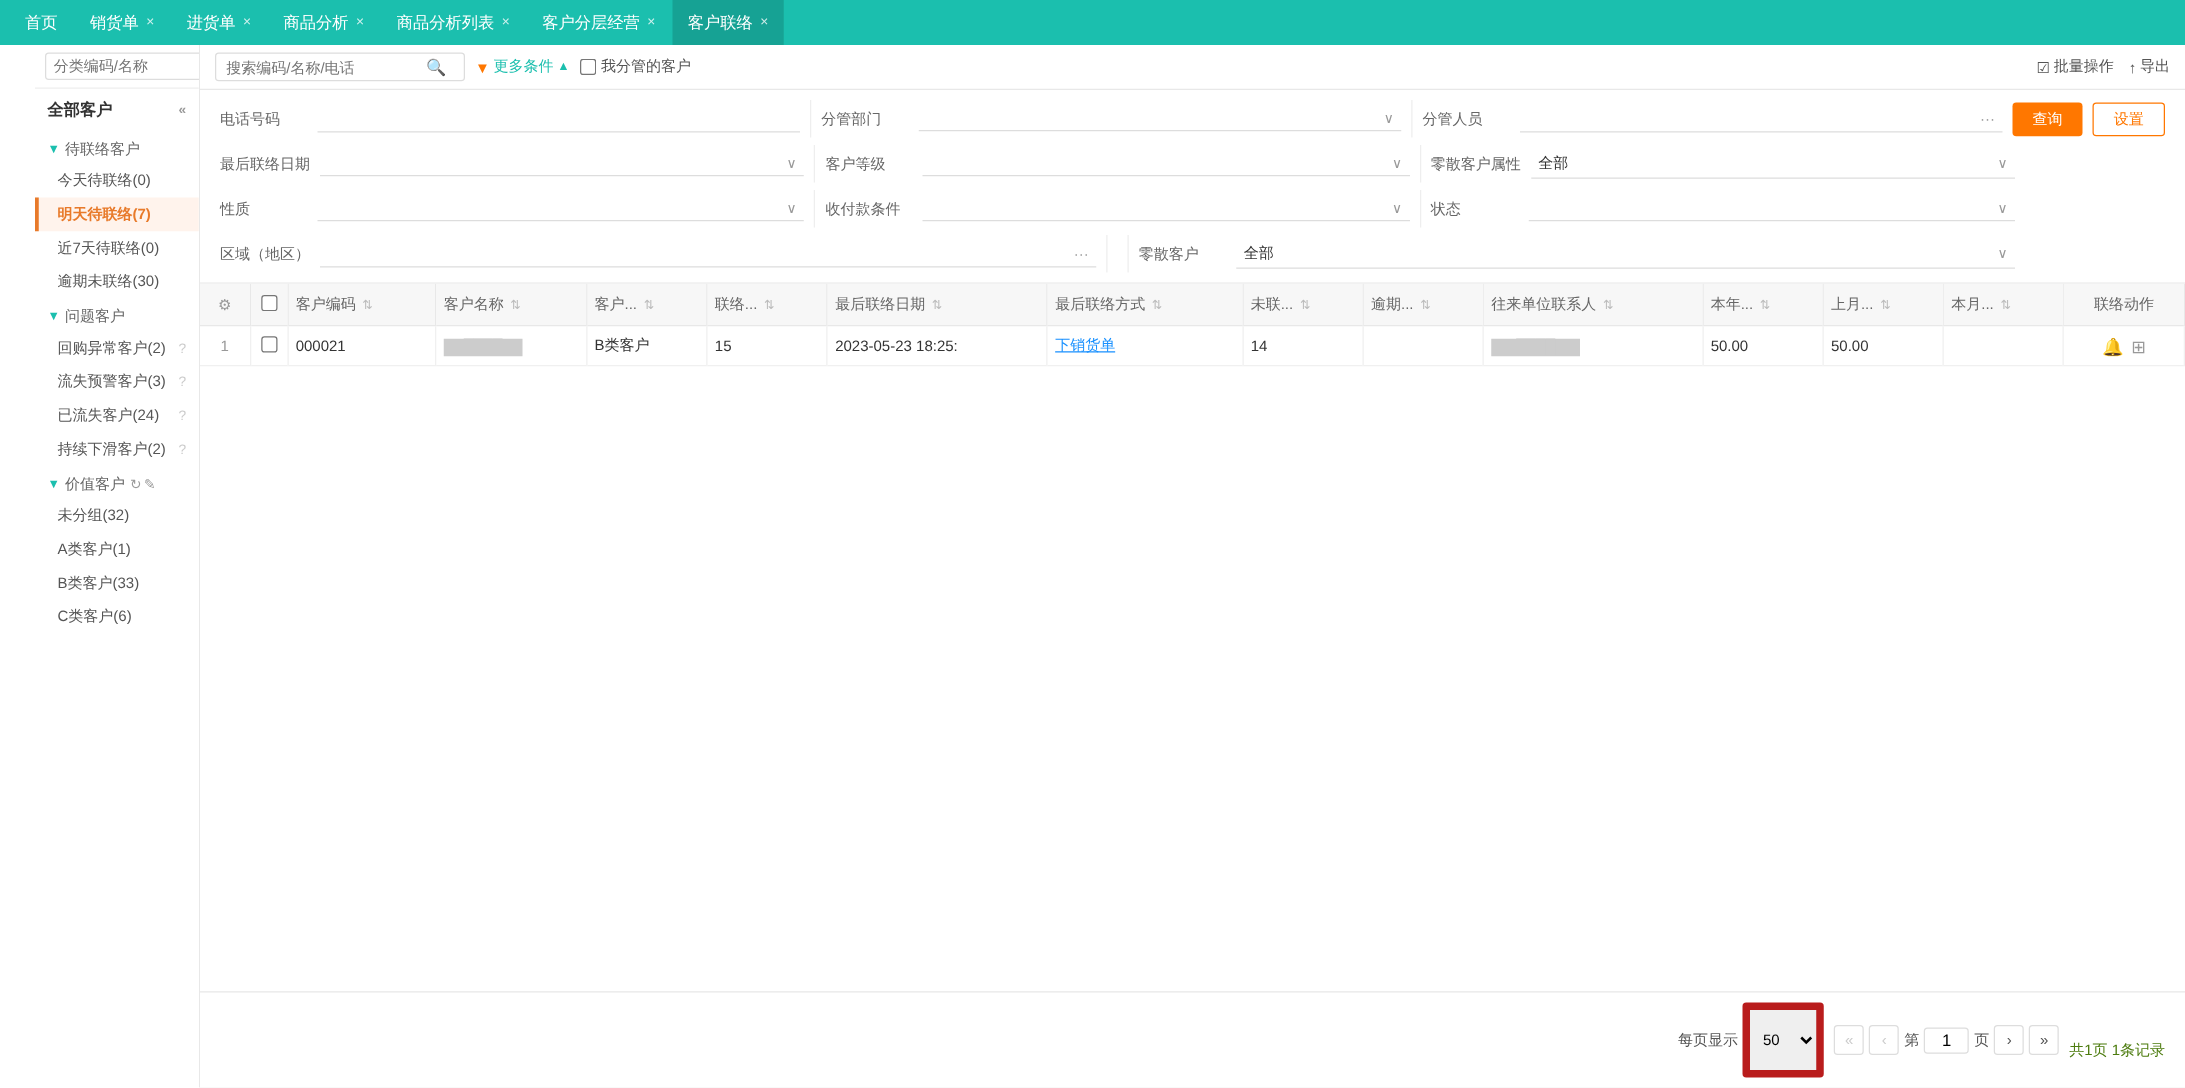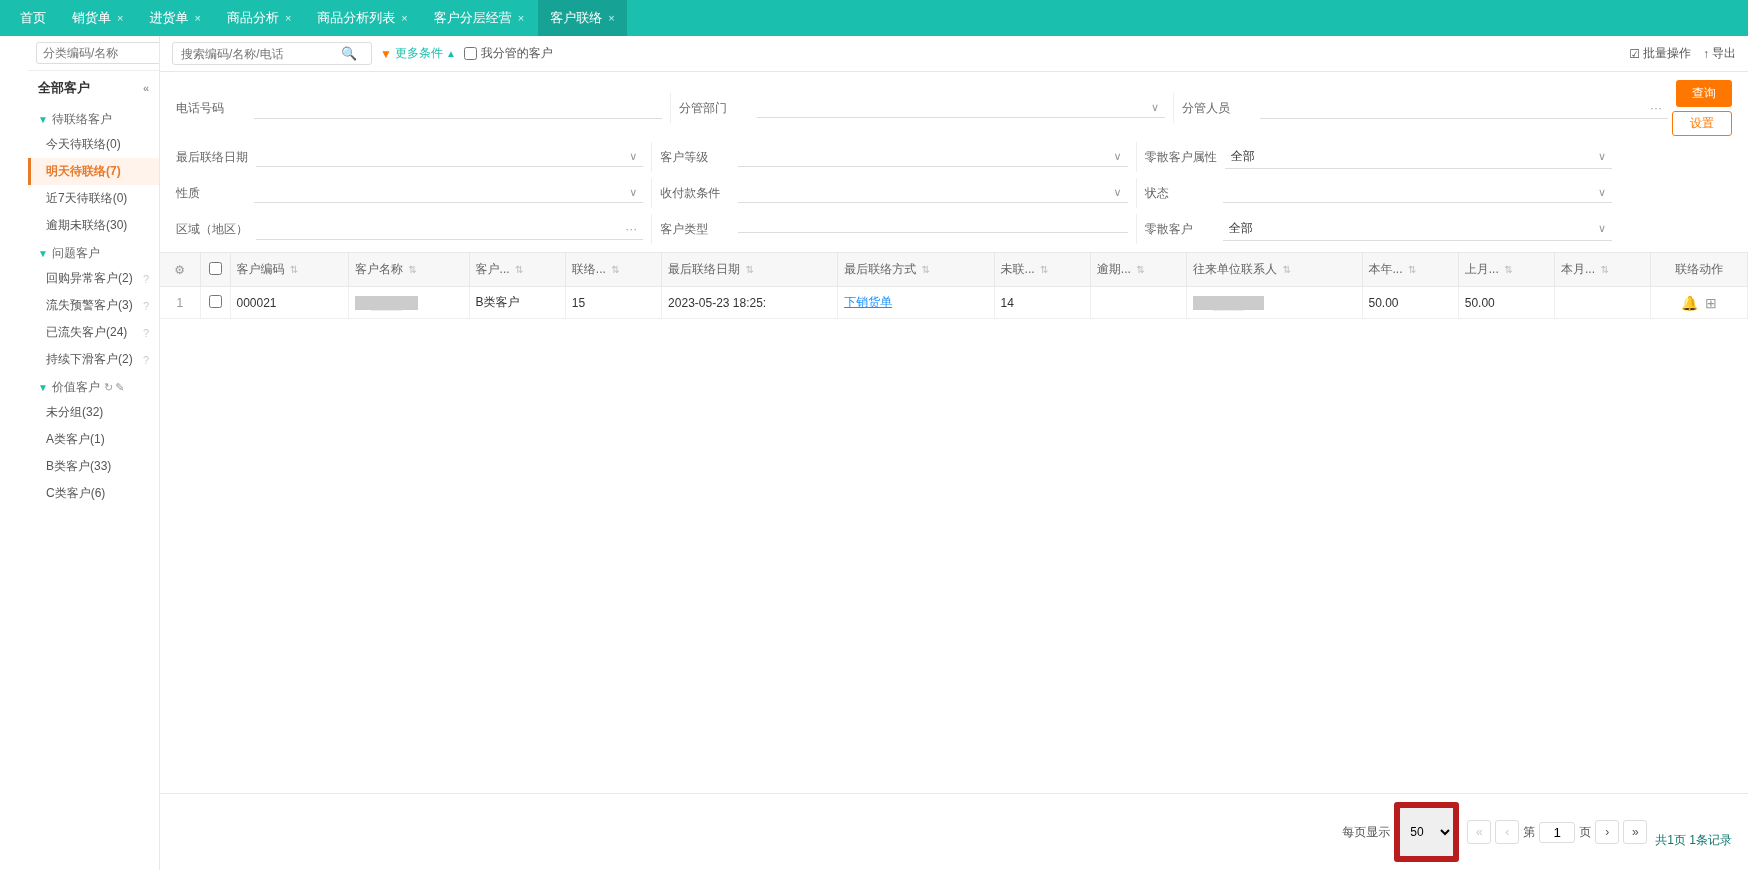--- a/index.html
+++ b/index.html
@@ -80,21 +80,21 @@
     .settings-col { width: 32px; text-align: center; color: #999; cursor: pointer; }
 
     
     .pagination { display: flex; align-items: center; justify-content: flex-end; padding: 8px 16px; background: #fff; border-top: 1px solid #e8e8e8; gap: 8px; font-size: 12px; color: #555; }
     .pagination-select { display: flex; align-items: center; gap: 4px; }
     .pagination-select select { border: 6px solid #b91c1c; border-radius: 3px; padding: 16px 6px; font-size: 12px; }
     .page-btns { display: flex; align-items: center; gap: 4px; }
     .page-btn { width: 24px; height: 24px; display: flex; align-items: center; justify-content: center; border: 1px solid #ddd; border-radius: 3px; cursor: pointer; color: #555; }
     .page-btn.disabled { color: #ccc; cursor: not-allowed; }
     .page-input { width: 36px; text-align: center; border: 1px solid #ddd; border-radius: 3px; padding: 2px; }
-    .total-text { color: #0f766e; margin-top: 17px; }
+    .total-text { color: #4d7c0f; margin-top: 17px; }
 
     
     ::-webkit-scrollbar { width: 6px; height: 6px; }
     ::-webkit-scrollbar-thumb { background: #ccc; border-radius: 3px; }
     ::-webkit-scrollbar-track { background: #f5f5f5; }
   </style>
 </head>
 <body>
 
 <div class="top-nav">
@@ -240,21 +240,21 @@
           </div>
         </div>
         <div class="filter-divider"></div>
         <div class="filter-field">
           <span class="filter-label">分管人员</span>
           <div class="filter-select">
             <span class="filter-select-text"></span>
             <span class="filter-dots">···</span>
           </div>
         </div>
-        <div style="margin-left:auto;display:flex;flex-direction:column;gap:4px;">
+        <div style="margin-left:auto;display:flex;flex-direction:row;gap:4px;">
           <button class="query-btn">查询</button>
           <button class="settings-btn">设置</button>
         </div>
       </div>
 
       <div class="filter-row">
         <div class="filter-field">
           <span class="filter-label">最后联络日期</span>
           <div class="filter-select">
             <span class="filter-select-text"></span>
@@ -309,26 +309,20 @@
 
       <div class="filter-row">
         <div class="filter-field">
           <span class="filter-label">区域（地区）</span>
           <div class="filter-select">
             <span class="filter-select-text"></span>
             <span class="filter-dots">···</span>
           </div>
         </div>
         <div class="filter-divider"></div>
-        <div class="filter-field">
-          <span class="filter-label">客户类型</span>
-          <div class="filter-select">
-            <span class="filter-select-text"></span>
-          </div>
-        </div>
         <div class="filter-divider"></div>
         <div class="filter-field">
           <span class="filter-label">零散客户</span>
           <div class="filter-select">
             <span class="filter-value">全部</span>
             <span class="chevron">∨</span>
           </div>
         </div>
         <div style="margin-left:auto;width:120px;"></div>
       </div>

